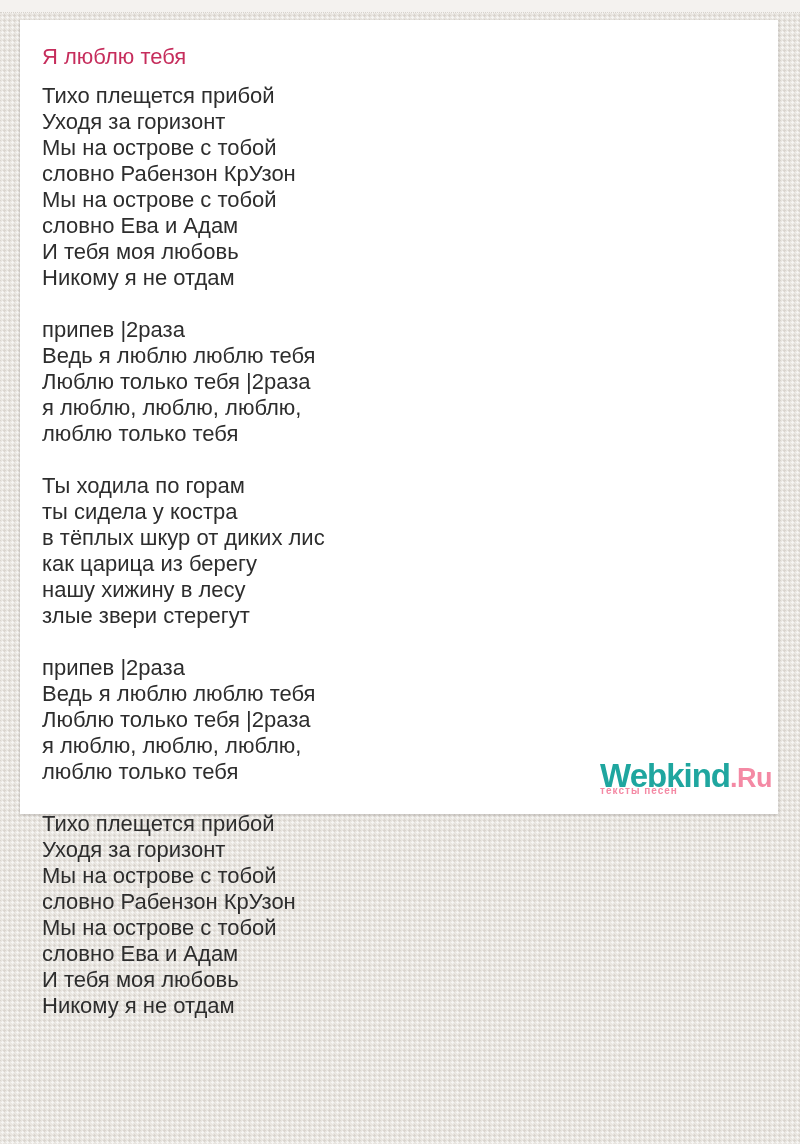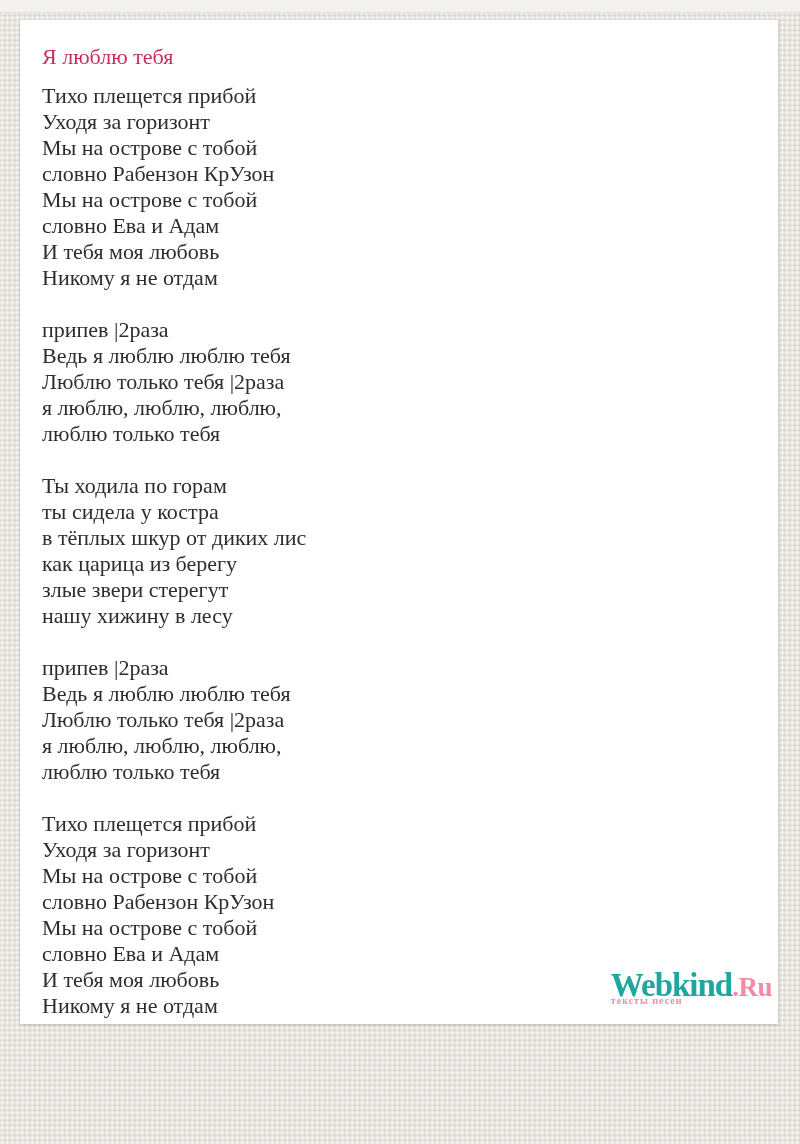--- a/index.html
+++ b/index.html
@@ -11,26 +11,25 @@
       radial-gradient(rgba(186,178,169,.33) 1px, transparent 1.3px);
     background-size:5px 5px,5px 5px;
     background-position:0 0,2px 3px;
     font-family:"Liberation Sans","DejaVu Sans",sans-serif;
   }
   .top-strip{
     position:absolute;left:0;top:0;width:800px;height:12px;
     background:#f4f2ef;border-bottom:1px dotted #d7d3cd;
   }
   .card{
-    position:absolute;left:20px;top:20px;width:758px;height:1004px;
+    position:absolute;left:20px;top:20px;width:758px;height:794px;
     background:#ffffff;
     box-shadow:0 1px 3px rgba(0,0,0,.18);
     box-sizing:border-box;
     padding:24px 22px 0 22px;
-    font-family:Liberation Serif, serif;
   }
   .title{
     margin:0;font-size:22px;font-weight:400;color:#c62d5c;line-height:26px;
   }
   .artist-line{
     margin-top:5px;font-size:15px;color:#3c3c3c;line-height:18px;
     padding-bottom:8px;border-bottom:1px dotted #9fb6c6;
   }
   .artist-link{color:#4ba5b8;text-decoration:none;cursor:pointer;}
   .lyrics{
@@ -78,22 +77,22 @@
         <div class="lyric-line">Ведь я люблю люблю тебя</div>
         <div class="lyric-line">Люблю только тебя |2раза</div>
         <div class="lyric-line">я люблю, люблю, люблю,</div>
         <div class="lyric-line">люблю только тебя</div>
       </div>
       <div class="stanza">
         <div class="lyric-line">Ты ходила по горам</div>
         <div class="lyric-line">ты сидела у костра</div>
         <div class="lyric-line">в тёплых шкур от диких лис</div>
         <div class="lyric-line">как царица из берегу</div>
+        <div class="lyric-line">нашу хижину в лесу</div>
         <div class="lyric-line">злые звери стерегут</div>
-        <div class="lyric-line">нашу хижину в лесу</div>
       </div>
       <div class="stanza">
         <div class="lyric-line">припев |2раза</div>
         <div class="lyric-line">Ведь я люблю люблю тебя</div>
         <div class="lyric-line">Люблю только тебя |2раза</div>
         <div class="lyric-line">я люблю, люблю, люблю,</div>
         <div class="lyric-line">люблю только тебя</div>
       </div>
       <div class="stanza">
         <div class="lyric-line">Тихо плещется прибой</div>

